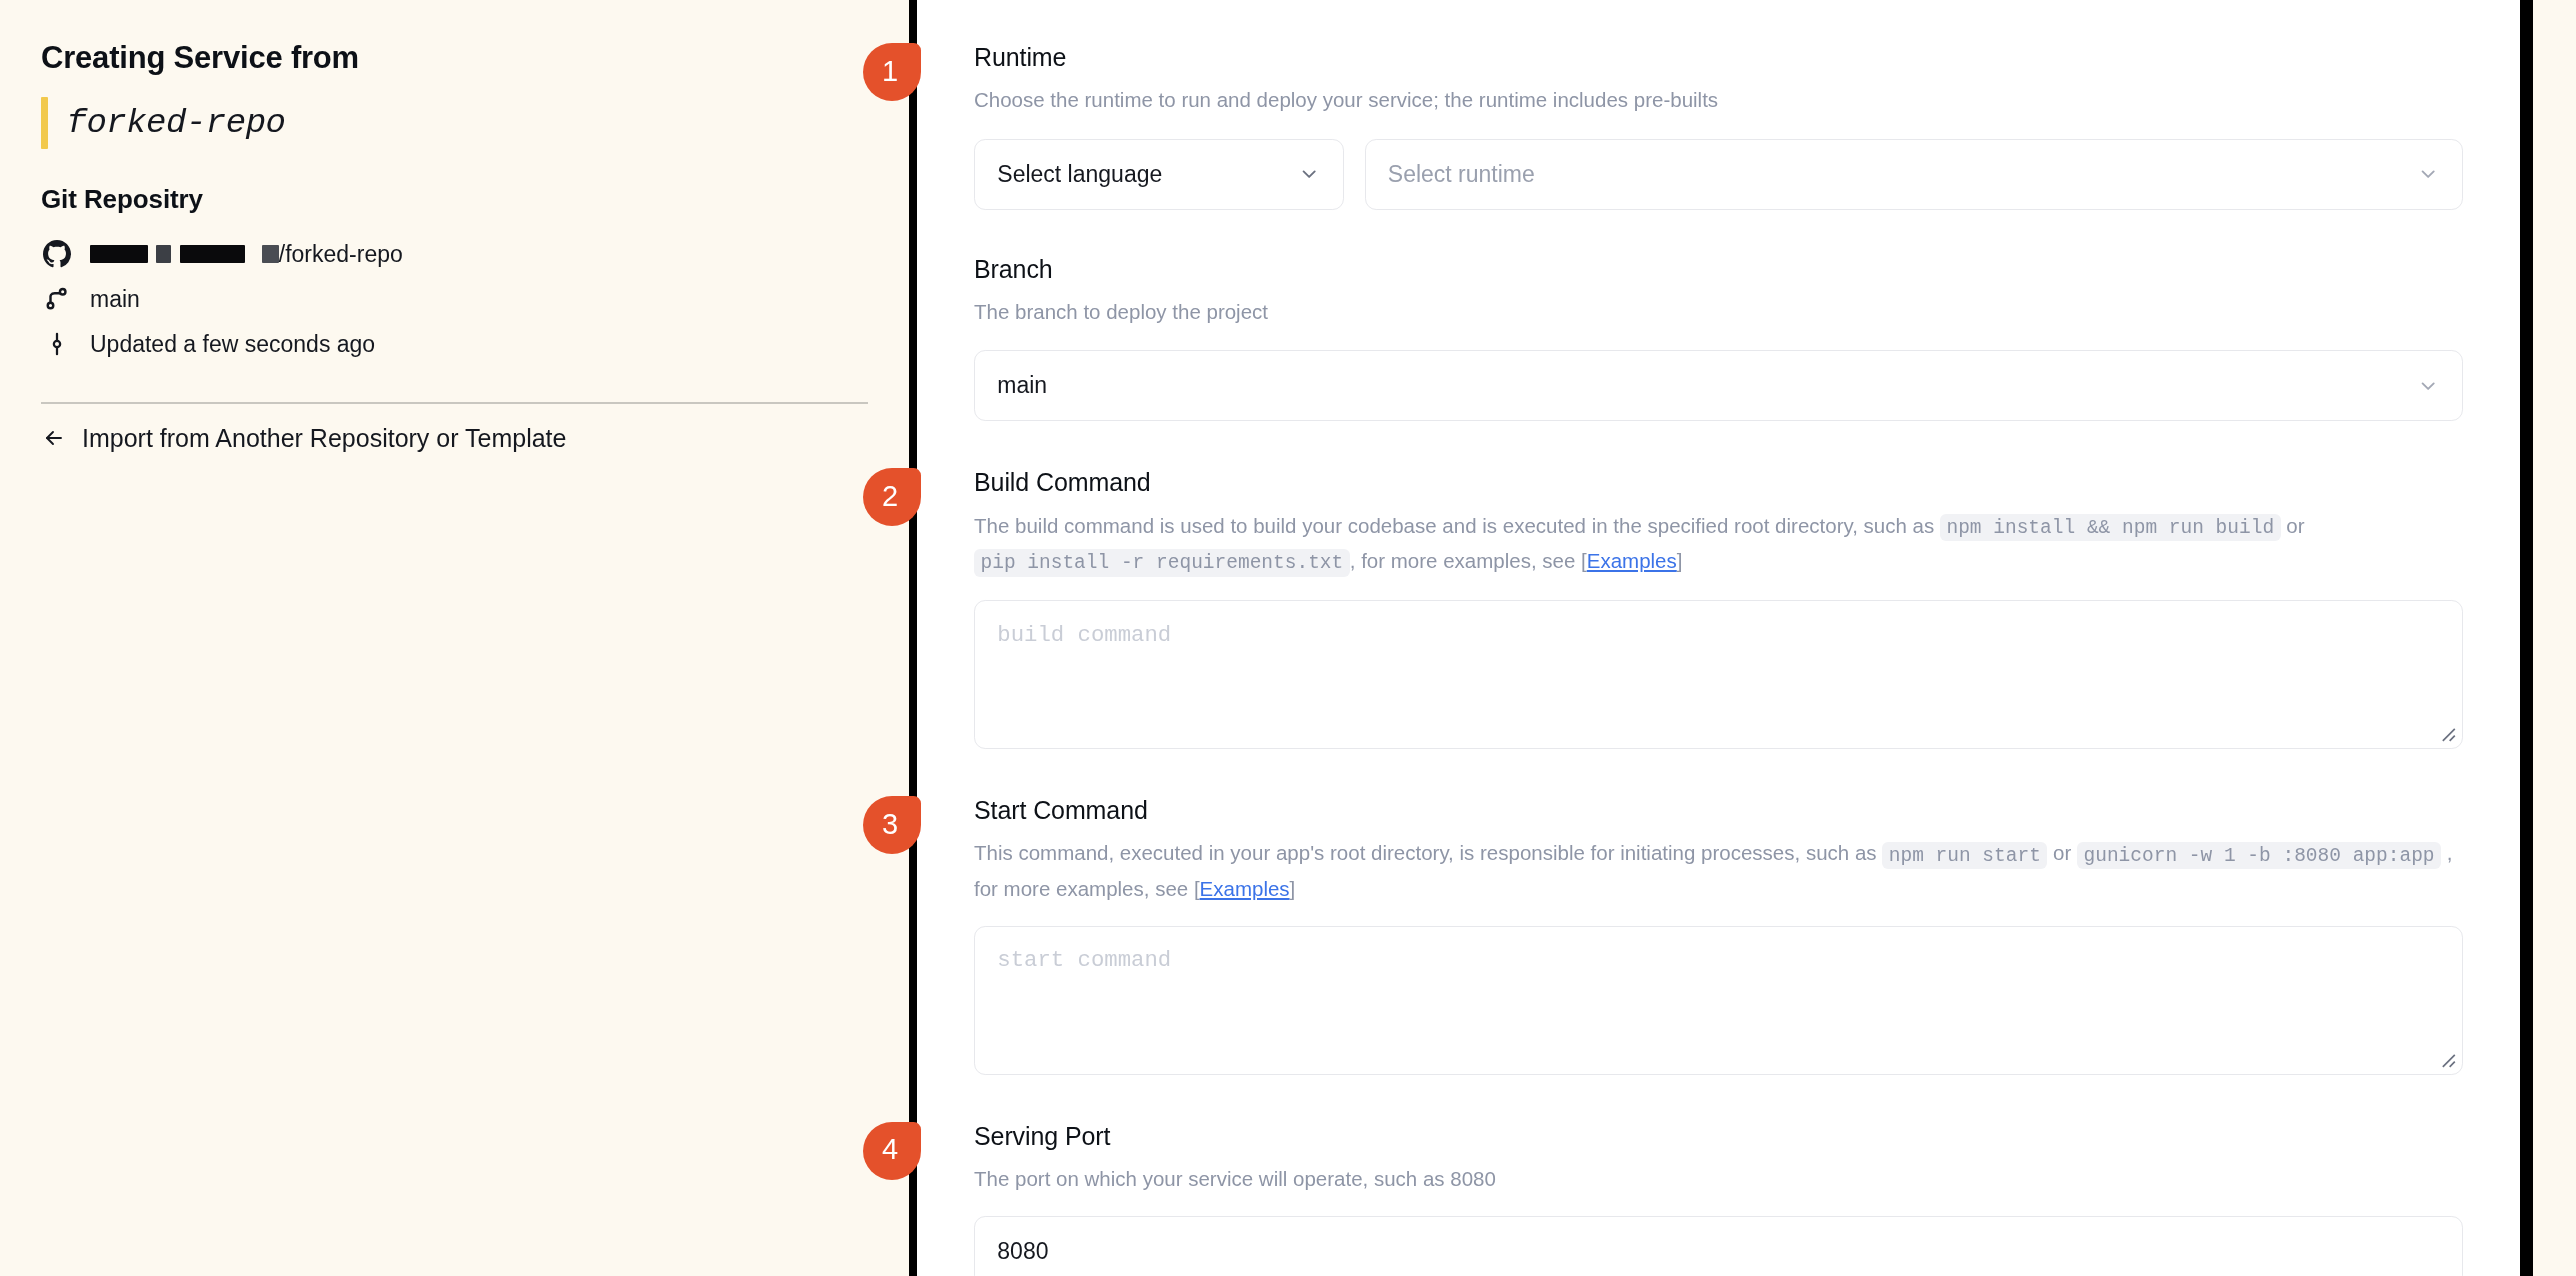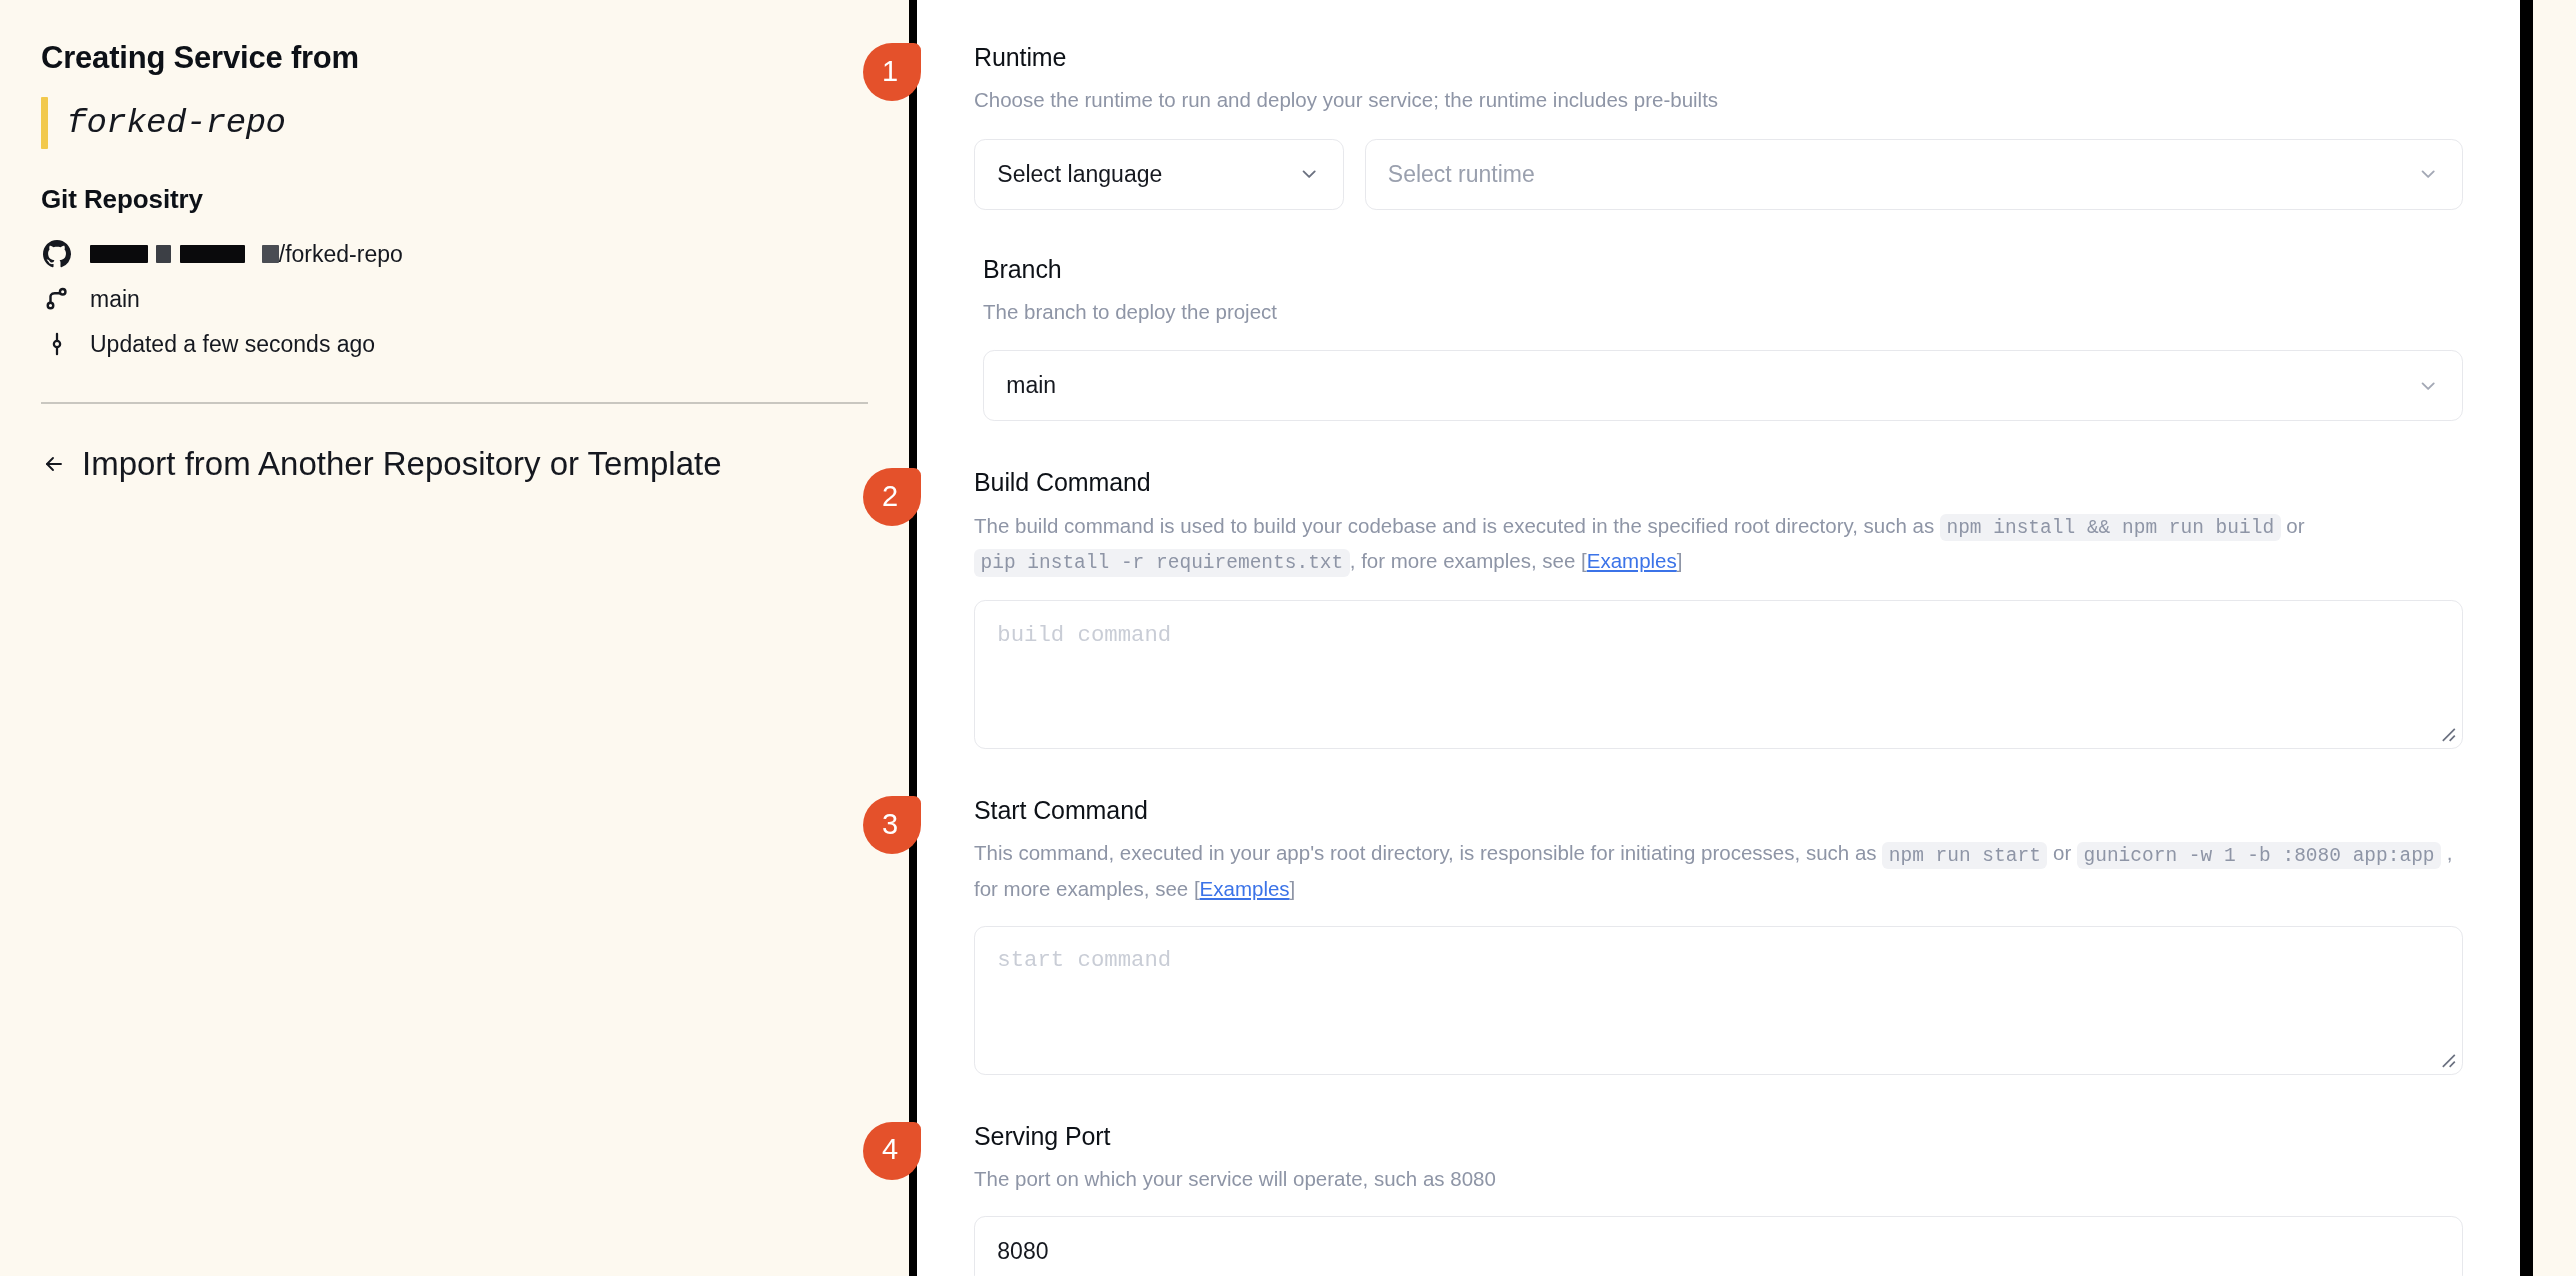--- a/index.html
+++ b/index.html
@@ -103,24 +103,24 @@
   .redact-gap-big { display: inline-block; width: 17px; }
 
   .divider {
     margin-top: 35px;
     height: 1.9px;
     background: #C9C7C0;
     width: 827px;
   }
 
   .import-link {
-    margin-top: 41px;
-    display: flex;
-    align-items: center;
-    font-size: 33px;
+    margin-top: 20px;
+    display: flex;
+    align-items: center;
+    font-size: 25px;
     color: #15181F;
     cursor: pointer;
   }
   .import-arrow {
     margin-right: 15px;
     display: flex;
     align-items: center;
   }
 
   
@@ -252,21 +252,21 @@
     background: #ffffff;
     padding: 0 22.3px;
     display: flex;
     align-items: center;
     font-size: 23px;
     color: #15181F;
     cursor: text;
   }
 
   .sp-runtime { margin-top: 43px; }
-  .sp-branch  { margin-top: 45px; margin-left: 9px; }
+  .sp-branch  { margin-top: 45px; }
   .sp-build   { margin-top: 47px; }
   .sp-start   { margin-top: 47px; }
   .sp-port    { margin-top: 47px; }
 
   
   .right-rule {
     position: absolute;
     right: 43px;
     top: 0;
     width: 13px;

